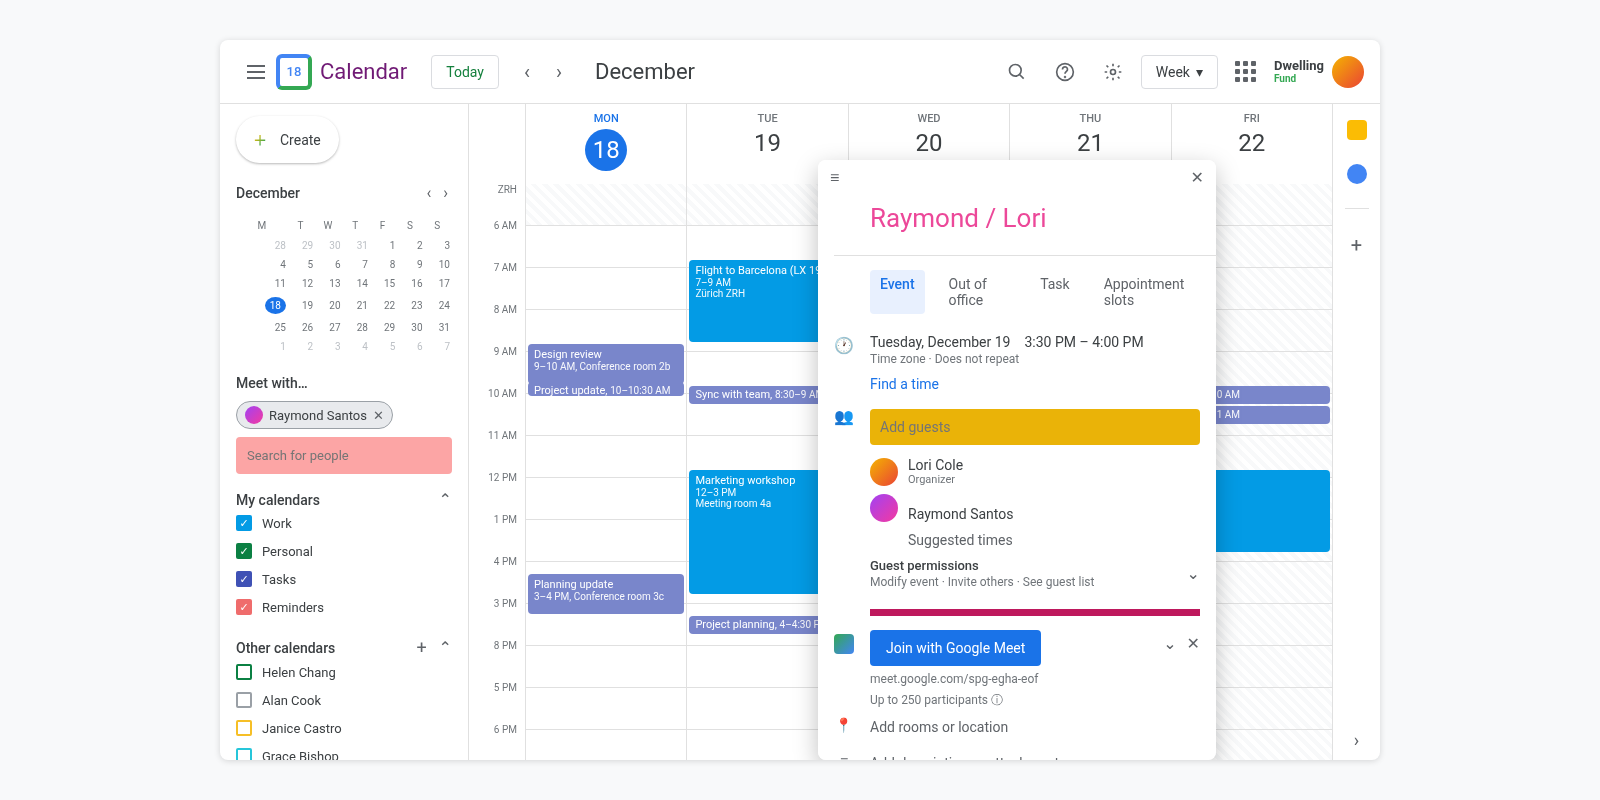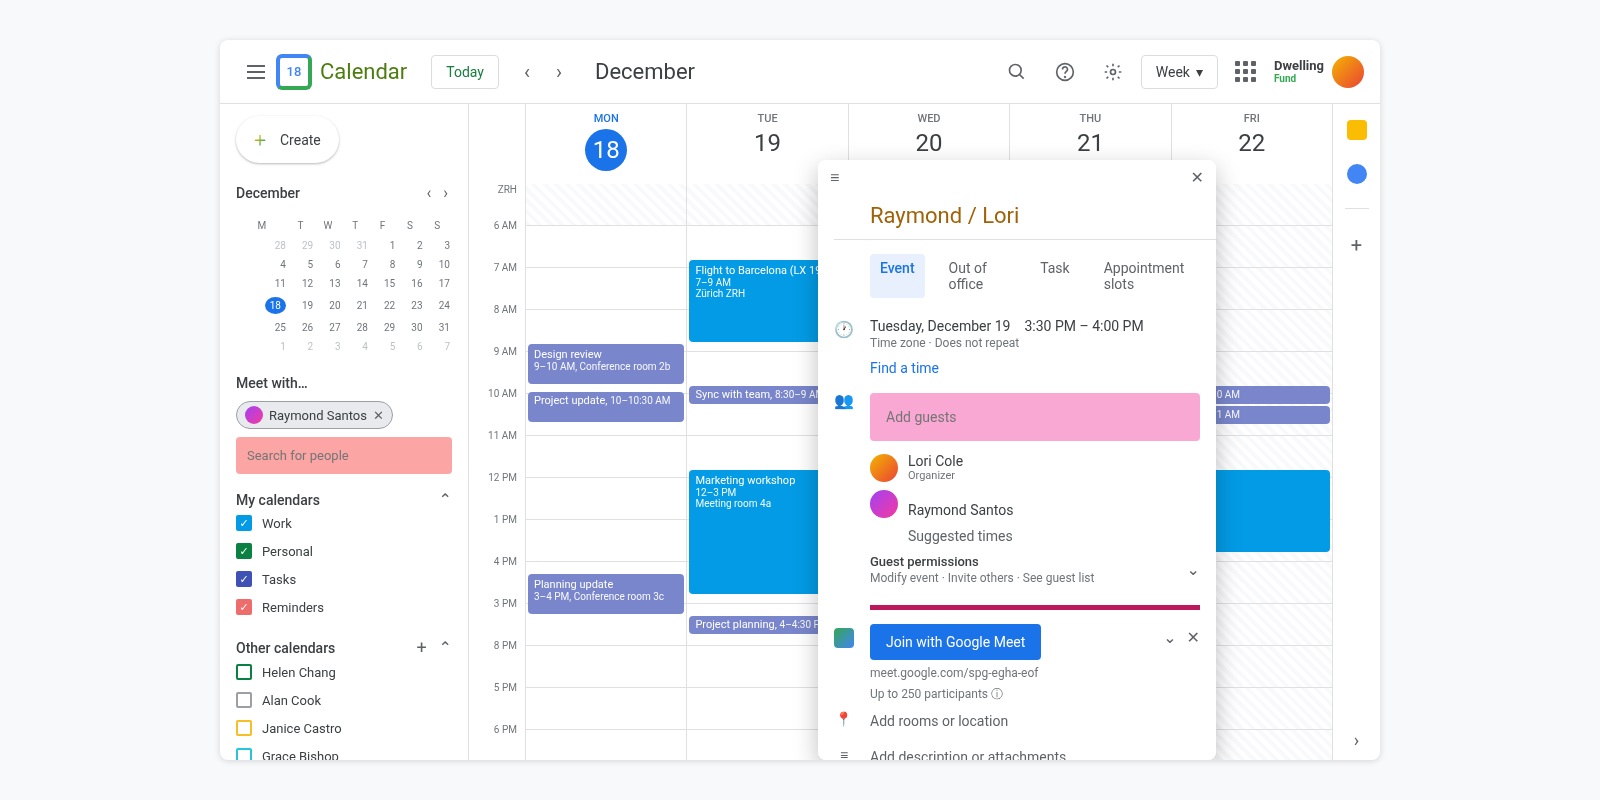--- a/index.html
+++ b/index.html
@@ -5,21 +5,21 @@
 *{box-sizing:border-box;margin:0;padding:0;font-family:'Google Sans',Roboto,Arial,sans-serif}
 body{background:#f8f9fa;display:flex;justify-content:center;align-items:center;min-height:100vh}
 .app-frame{width:1160px;height:720px;background:#fff;border-radius:8px;box-shadow:0 1px 6px rgba(0,0,0,.15);display:flex;flex-direction:column;position:relative;overflow:hidden}
 .header{height:64px;display:flex;align-items:center;padding:0 16px;border-bottom:1px solid #e0e0e0}
 .menu-btn{width:40px;height:40px;display:flex;align-items:center;justify-content:center;cursor:pointer;border-radius:50%}
 .menu-lines{display:flex;flex-direction:column;gap:4px}
 .menu-lines span{width:18px;height:2px;background:#5f6368}
 .logo{width:36px;height:36px;background:linear-gradient(135deg,#4285f4 0%,#4285f4 50%,#34a853 50%,#34a853 100%);border-radius:6px;margin-right:8px;position:relative;display:flex;align-items:center;justify-content:center;color:#fff;font-size:13px;font-weight:500}
 .logo::before{content:"";position:absolute;inset:4px 4px 4px 4px;background:#fff;border-radius:2px}
 .logo span{position:relative;color:#4285f4;font-weight:500}
-.app-title{font-size:22px;color:#4d7c0f;margin-right:24px}
+.app-title{font-size:22px;color:#701a75;margin-right:24px}
 .today-btn{padding:8px 14px;border:1px solid #dadce0;border-radius:4px;font-size:14px;color:#15803d;cursor:pointer;margin-right:12px}
 .nav-arrow{width:32px;height:32px;display:flex;align-items:center;justify-content:center;cursor:pointer;border-radius:50%;color:#5f6368;font-size:20px}
 .month-title{font-size:22px;color:#3c4043;margin-left:20px;font-weight:400}
 .header-right{margin-left:auto;display:flex;align-items:center;gap:8px}
 .icon-btn{width:40px;height:40px;display:flex;align-items:center;justify-content:center;cursor:pointer;border-radius:50%;color:#5f6368}
 .view-selector{padding:8px 14px;border:1px solid #dadce0;border-radius:4px;font-size:14px;color:#3c4043;cursor:pointer;display:flex;align-items:center;gap:6px}
 .apps-grid{display:grid;grid-template-columns:repeat(3,5px);grid-template-rows:repeat(3,5px);gap:3px}
 .apps-grid span{background:#5f6368;border-radius:1px}
 .org-badge{font-weight:700;font-size:13px;color:#3c4043;line-height:1.1}
 .org-badge .sub{color:#34a853;font-size:10px}
@@ -70,41 +70,41 @@
 .event .etitle{font-weight:400}
 .event .etime{font-size:10px;opacity:.95}
 .event.compact{padding:2px 6px;white-space:nowrap}
 .side-panel{width:48px;border-left:1px solid #e0e0e0;display:flex;flex-direction:column;align-items:center;padding-top:16px;gap:24px;position:relative}
 .side-icon{width:20px;height:20px;border-radius:4px}
 .side-panel .expand{margin-top:auto;margin-bottom:10px;color:#5f6368;cursor:pointer;font-size:18px}
 .modal{position:absolute;top:120px;left:598px;width:398px;background:#fff;border-radius:8px;box-shadow:0 8px 24px rgba(0,0,0,.25);z-index:10;max-height:600px;overflow-y:auto}
 .modal-top{display:flex;justify-content:space-between;padding:8px 12px;color:#5f6368}
 .drag-handle{cursor:move}
 .modal-body{padding:0 16px 16px 52px;position:relative}
-.modal-title{font-size:22px;color:#a16207;padding:8px 0 11px;border-bottom:1px solid #e0e0e0;margin-left:-36px;padding-left:36px;margin-right:-16px;padding-right:16px}
+.modal-title{font-size:26px;color:#ec4899;padding:8px 0 22px;border-bottom:1px solid #e0e0e0;margin-left:-36px;padding-left:36px;margin-right:-16px;padding-right:16px}
 .tabs{display:flex;gap:14px;padding:14px 0;font-size:14px;color:#5f6368}
 .tab{cursor:pointer;padding:6px 10px;border-radius:4px}
 .tab.active{background:#e8f0fe;color:#1a73e8;font-weight:500}
 .modal-row{padding:6px 0;position:relative}
 .row-icon{position:absolute;left:-36px;top:8px;color:#5f6368;width:20px;text-align:center}
 .datetime{font-size:14px;color:#3c4043}
 .datetime .time{margin-left:14px}
 .sub-text{font-size:12px;color:#70757a;margin-top:2px}
 .link-text{color:#1a73e8;font-size:14px;cursor:pointer;margin-top:10px;display:inline-block}
-.add-guests{width:100%;background:#f9a8d4;border:none;border-radius:4px;padding:16px;font-size:14px;color:#5f6368;margin:4px 0 8px}
+.add-guests{width:100%;background:#eab308;border:none;border-radius:4px;padding:10px;font-size:14px;color:#5f6368;margin:4px 0 8px}
 .guest{display:flex;align-items:flex-end;gap:10px;padding:4px 0}
 .guest-avatar{width:28px;height:28px;border-radius:50%}
 .guest-name{font-size:14px;color:#3c4043}
 .guest-role{font-size:11px;color:#70757a}
 .suggest{font-size:14px;color:#5f6368;margin-left:38px;margin-top:6px}
 .perm-head{display:flex;justify-content:space-between;align-items:center;margin-top:10px}
 .perm-title{font-size:13px;color:#3c4043;font-weight:500}
 .perm-chev{color:#5f6368;cursor:pointer}
 .perm-sub{font-size:12px;color:#70757a;margin-top:2px}
-.meet-box{margin-top:14px;border-top:5px solid #be185d;padding-top:14px;position:relative}
+.meet-box{margin-top:14px;border-top:7px solid #be185d;padding-top:14px;position:relative}
 .meet-icon{position:absolute;left:-36px;top:18px;width:20px;height:20px;background:linear-gradient(135deg,#34a853,#4285f4);border-radius:4px}
 .meet-btn{background:#1a73e8;color:#fff;border:none;padding:10px 16px;border-radius:4px;font-size:14px;cursor:pointer}
 .meet-actions{position:absolute;right:0;top:18px;display:flex;gap:10px;color:#5f6368}
 .meet-link{font-size:12px;color:#70757a;margin-top:6px}
 .placeholder-row{color:#5f6368;font-size:14px;padding:10px 0;position:relative}
 </style>
 </head>
 <body>
 
 <div class="app-frame">
@@ -366,21 +366,21 @@
               <div class="hour-cell"></div>
               <div class="hour-cell"></div>
               <div class="hour-cell"></div>
               <div class="hour-cell"></div>
               <div class="hour-cell"></div>
               <div class="hour-cell"></div>
               <div class="event purple" style="top: 160px; height: 40px;">
                 <div class="etitle">Design review</div>
                 <div class="etime">9–10 AM, Conference room 2b</div>
               </div>
-              <div class="event purple compact" style="top: 208px; height: 30px;"><span class="etitle">Project update,</span> <span class="etime">10–10:30 AM</span></div>
+              <div class="event purple compact" style="top: 198px; height: 14px;"><span class="etitle">Project update,</span> <span class="etime">10–10:30 AM</span></div>
               <div class="event purple" style="top: 390px; height: 40px;">
                 <div class="etitle">Planning update</div>
                 <div class="etime">3–4 PM, Conference room 3c</div>
               </div>
             </div>
             <div class="day-col">
               <div class="hour-cell hatch"></div>
               <div class="hour-cell"></div>
               <div class="hour-cell"></div>
               <div class="hour-cell"></div>

